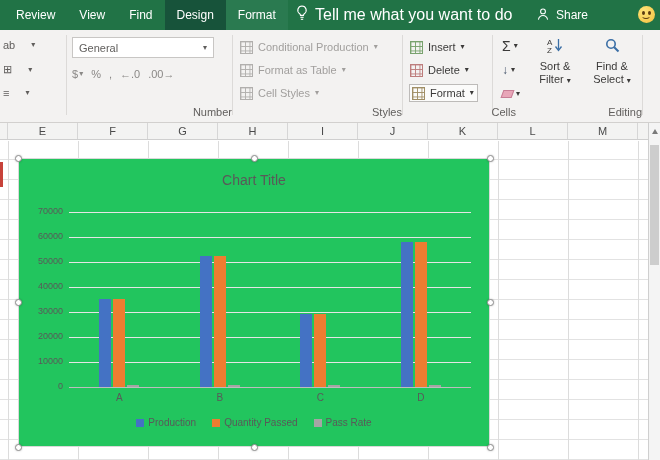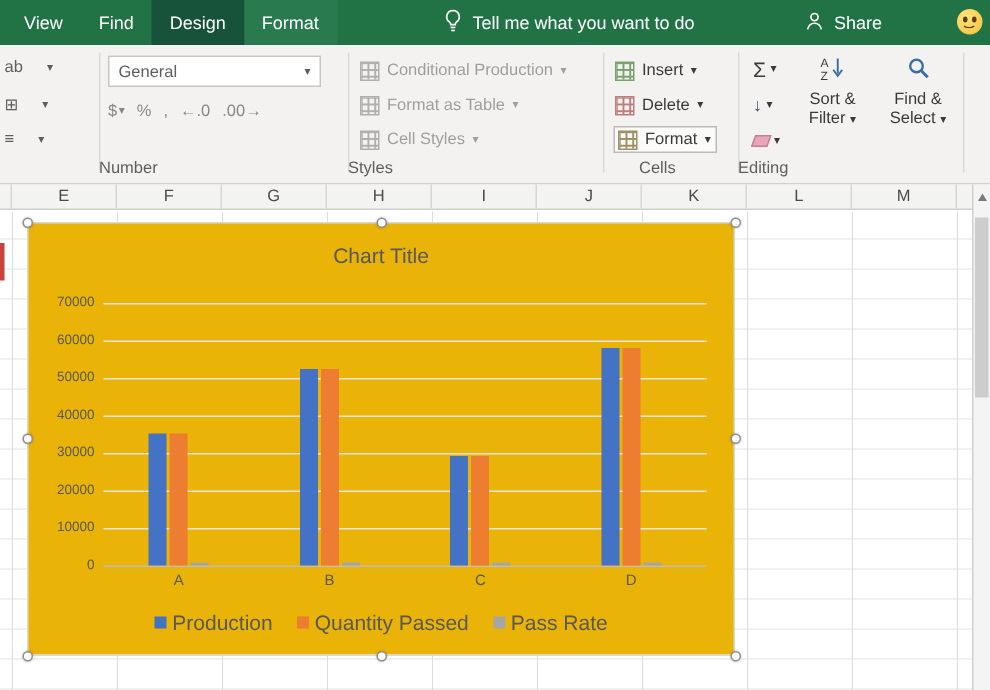--- a/index.html
+++ b/index.html
@@ -5,21 +5,21 @@
   * { margin:0; padding:0; box-sizing:border-box; }
   body { background:#fff; font-family:"Liberation Sans", sans-serif; }
   .app { position:relative; width:660px; height:460px; overflow:hidden; background:#fff; }
 
   
   .titlebar { position:absolute; top:0; left:0; right:0; height:30px; background:#217346; color:#fff; }
   .tabs { position:absolute; left:4px; top:0; height:30px; display:flex; }
   .tab { padding:0 12px; line-height:30px; font-size:12px; white-space:nowrap; cursor:default; }
   .tab.active { background:#17533a; }
   .tab.contextual { background:#2a7a50; }
-  .tellme { position:absolute; left:296px; top:0; height:30px; display:flex; align-items:center; gap:7px; font-size:12px; }
+  .tellme { position:absolute; left:296px; top:0; height:30px; display:flex; align-items:center; gap:7px; font-size:16px; }
   .share { position:absolute; right:72px; top:0; height:30px; display:flex; align-items:center; gap:6px; font-size:12px; }
   .smiley { position:absolute; right:5px; top:6px; width:17px; height:17px; border-radius:50%;
             background:radial-gradient(circle at 35% 30%, #ffe57a, #f3bf3e); }
   .smiley .eye { position:absolute; top:5px; width:3px; height:4px; background:#5b3c11; border-radius:50%; }
   .smiley .eye.l { left:4px; } .smiley .eye.r { right:4px; }
   .smiley .mouth { position:absolute; left:3px; top:5px; width:10px; height:8px;
                    border:1.5px solid transparent; border-bottom-color:#5b3c11; border-radius:50%; }
 
   
   .ribbon { position:absolute; top:30px; left:0; right:0; height:93px; background:#f3f2f1; border-bottom:1px solid #d2d0ce; }
@@ -45,66 +45,67 @@
                background-size:4.5px 4.5px; background-position:-.5px -.5px; }
   .icon-insert { color:#5b8f4e; } .icon-delete { color:#b0605f; } .icon-format { color:#8a7340; }
   .edit-small { position:absolute; left:502px; height:18px; display:flex; align-items:center; gap:3px; color:#3b3a39; }
   .sum { font-size:14px; line-height:14px; }
   .filldn { font-size:12px; font-weight:bold; color:#44546a; }
   .eraser { width:11px; height:8px; background:#e8a6b8; border:1px solid #c77e95; transform:skewX(-20deg); display:inline-block; }
   .edit-bigs { position:absolute; left:530px; top:5px; display:flex; gap:7px; }
   .edit-big { width:50px; display:flex; flex-direction:column; align-items:center;
               font-size:11px; line-height:13px; color:#3b3a39; text-align:center; }
   .big-icon { height:20px; margin:2px 0 3px; }
-  .group-label { position:absolute; bottom:4px; text-align:left; font-size:11px; color:#605e5c; }
+  .group-label { position:absolute; bottom:4px; text-align:right; font-size:11px; color:#605e5c; }
 
   
   .col-row { position:absolute; top:123px; left:0; width:648px; height:17px; background:#f3f3f2;
              border-bottom:1px solid #cfcfcf; display:flex; font-size:11px; color:#4a4a4a; }
   .col { width:70px; border-right:1px solid #d6d6d6; text-align:center; line-height:17px; }
   .col-stub { width:8px; border-right:1px solid #d6d6d6; }
   .col-tail { flex:1; }
   .grid { position:absolute; top:141px; left:0; width:648px; height:319px;
           background-image:linear-gradient(90deg, #dcdcdc 1px, transparent 1px),
                            linear-gradient(#e2e2e2 1px, transparent 1px);
           background-size:70px 20px; background-position:8px 18px; }
   .red-sliver { position:absolute; left:0; top:162px; width:3px; height:25px; background:#c7423a; }
 
   
   .scrollbar { position:absolute; top:123px; right:0; width:12px; bottom:0; background:#f4f4f4; border-left:1px solid #cfcfcf; }
   .scroll-up { height:17px; display:flex; align-items:center; justify-content:center; }
   .tri { width:0; height:0; border-left:3.5px solid transparent; border-right:3.5px solid transparent; border-bottom:5px solid #7a7a7a; }
   .scroll-thumb { position:absolute; top:22px; left:1px; width:9px; height:120px; background:#cdcdcd; }
 
   
-  .chart { position:absolute; left:18px; top:148px; width:472px; height:289px; background:#eab308; border:1px solid #d9d9d9; }
+  .chart { position:absolute; left:18px; top:158px; width:472px; height:289px; background:#22c55e; border:1px solid #d9d9d9; }
   .handle { position:absolute; width:7px; height:7px; border-radius:50%; background:#fff;
             border:1px solid #8f8f8f; box-shadow:0 0 2px rgba(0,0,0,.25); z-index:6; }
   .chart-title { position:absolute; top:13px; left:0; width:100%; text-align:center; font-size:14px; color:#595959; }
   .axis-y { position:absolute; inset:0; }
   .ytick { position:absolute; left:0; width:44px; text-align:right; font-size:9px; color:#595959; }
   .gridline { position:absolute; height:1px; background:#e5e5e5; }
   .axisline { background:#bdbdbd; }
   .plot { position:absolute; left:50px; top:53px; width:402px; height:175px; display:flex; align-items:flex-end; }
   .slot { flex:1 1 0; height:100%; display:flex; align-items:flex-end; justify-content:center; gap:2px; }
   .bar { width:12px; }
   .xlabels { position:absolute; left:50px; top:233px; width:402px; display:flex; }
   .xlab { flex:1; text-align:center; font-size:10px; color:#595959; }
   .legend { position:absolute; left:0; top:258px; width:100%; display:flex; justify-content:center;
-            align-items:center; gap:16px; font-size:14px; color:#595959; }
+            align-items:center; gap:16px; font-size:10px; color:#595959; }
   .lg-item { display:flex; align-items:center; gap:4px; }
   .lg-swatch { width:8px; height:8px; display:inline-block; }
 </style>
 </head>
 <body>
 
 <div class="app">
 
   <div class="titlebar">
     <div class="tabs">
+        <div class="tab normal">Review</div>
         <div class="tab normal">View</div>
         <div class="tab normal">Find</div>
         <div class="tab active">Design</div>
         <div class="tab contextual">Format</div>
       </div>
     <div class="tellme">
       <span>
         <svg width="12" height="16" viewBox="0 0 12 16">
             <path d="M6 1a4.2 4.2 0 0 0-2.3 7.7c.5.4.8 1 .8 1.7h3c0-.7.3-1.3.8-1.7A4.2 4.2 0 0 0 6 1z" fill="none" stroke="#fff" stroke-width="1.1"></path>
             <line x1="4.4" y1="12.3" x2="7.6" y2="12.3" stroke="#fff" stroke-width="1.1"></line>

